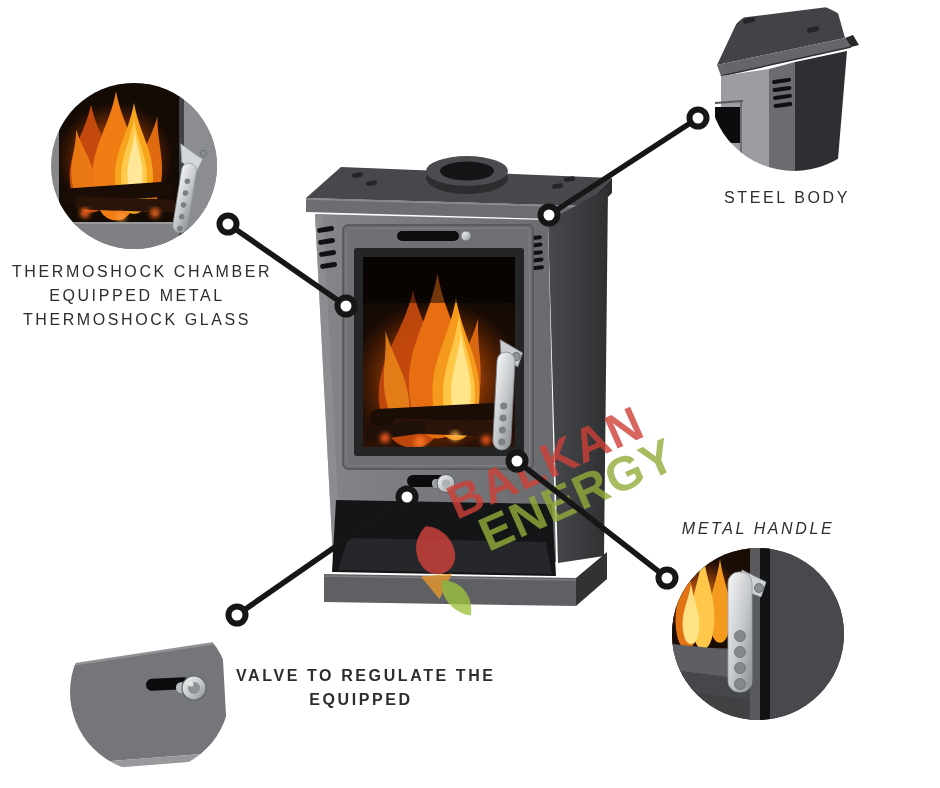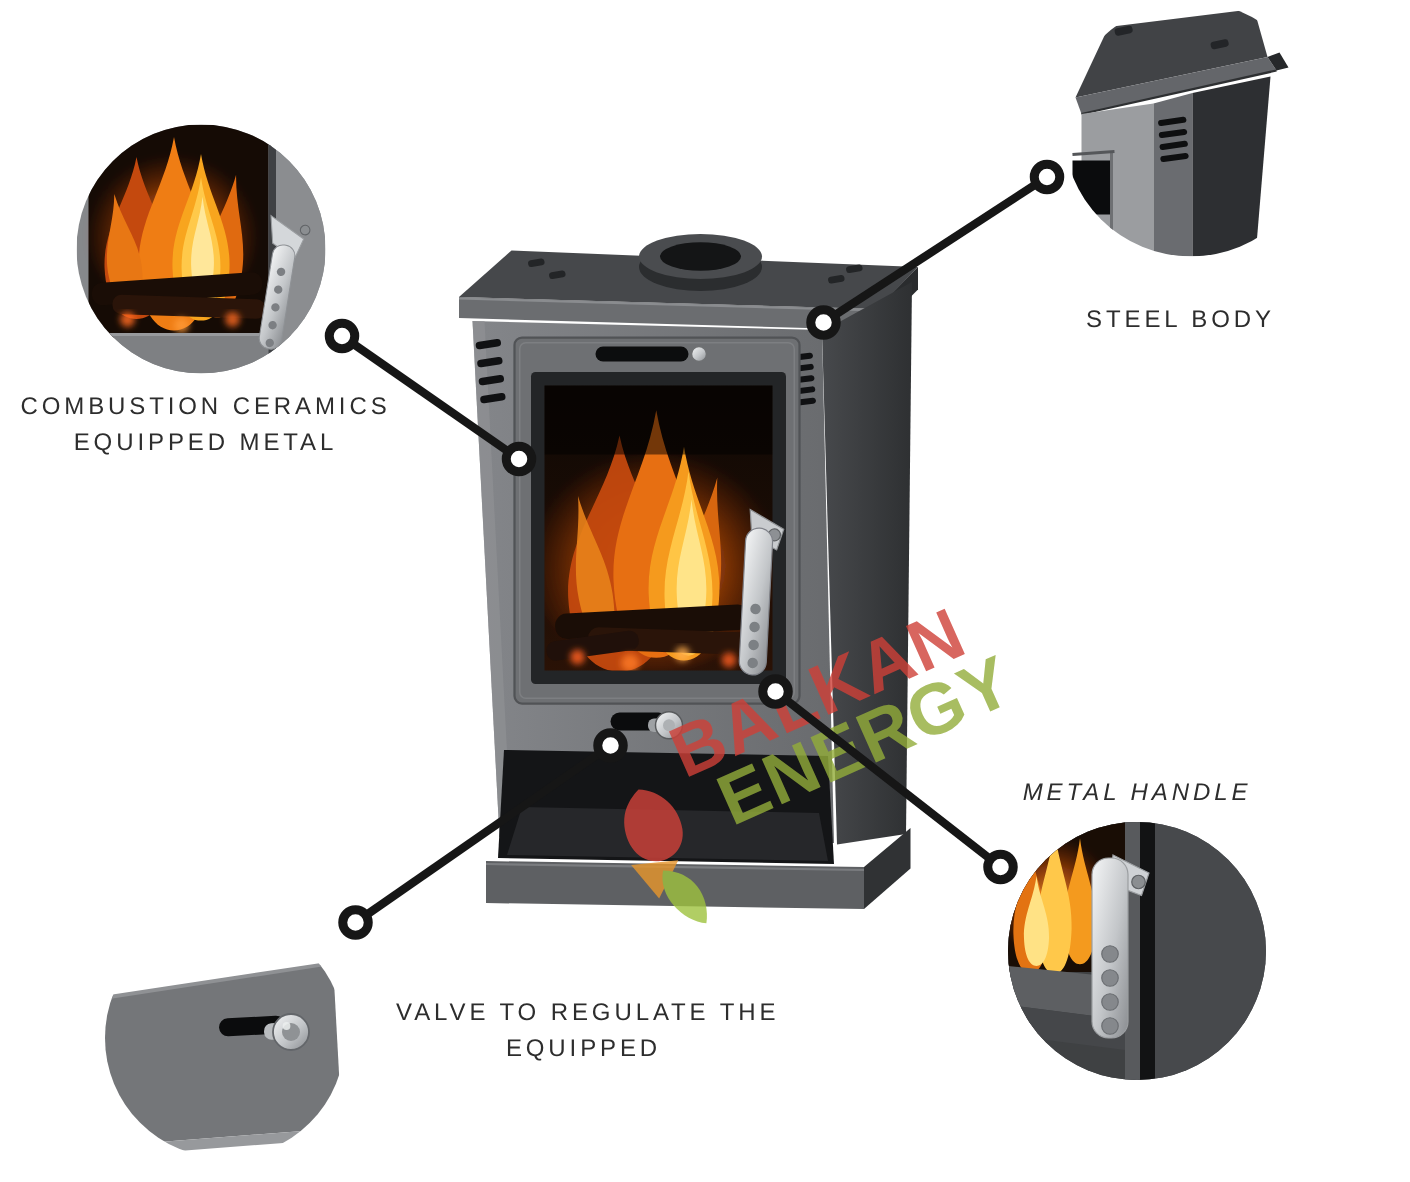--- a/index.html
+++ b/index.html
@@ -21,23 +21,23 @@
   .inset-steel{left:709px;top:1px;width:170px;height:170px;}
   .inset-valve{left:70px;top:612px;width:160px;height:160px;}
   .inset-handle{left:672px;top:548px;width:172px;height:172px;}
   
   .label{
     position:absolute;text-align:center;color:var(--label-color);
     font-size:16px;line-height:24px;letter-spacing:2.6px;font-weight:400;
   }
   .label span{display:block;white-space:nowrap;}
   .label-combustion{left:12px;top:260px;width:250px;}
-  .label-steel{left:687px;top:202px;width:200px;}
+  .label-steel{left:687px;top:186px;width:200px;}
   .label-handle{left:658px;top:517px;width:200px;font-style:italic;}
-  .label-valve{left:264px;top:664px;width:250px;}
+  .label-valve{left:236px;top:664px;width:250px;font-weight:bold;}
   
   .logo{
     position:absolute;left:388px;top:508px;display:flex;align-items:flex-start;
     transform:rotate(-24deg);transform-origin:0 0;opacity:.8;
   }
   .logo-icon{width:52px;height:104px;margin-top:30px;flex:0 0 auto;}
   .logo-words{margin-left:6px;}
   .logo-w1,.logo-w2{font-weight:bold;font-size:48px;line-height:46px;letter-spacing:1px;}
   .logo-w1{color:var(--logo-red);}
   .logo-w2{color:var(--logo-green);margin:-4px 0 0 16px;}
@@ -310,22 +310,23 @@
       <circle class="conn-ring" cx="698" cy="118" r="8.5"></circle>
       <circle class="conn-ring" cx="549" cy="215" r="8.5"></circle>
       <circle class="conn-ring" cx="237" cy="615" r="8.5"></circle>
       <circle class="conn-ring" cx="407" cy="497" r="8.5"></circle>
       <circle class="conn-ring" cx="667" cy="578" r="8.5"></circle>
       <circle class="conn-ring" cx="517" cy="461" r="8.5"></circle>
     </g>
   </svg>
 
   <div class="label label-combustion">
-    <span>COMBUSTION CERAMICS</span>
+    <span>THERMOSHOCK CHAMBER</span>
     <span>EQUIPPED METAL</span>
+    <span>THERMOSHOCK GLASS</span>
   </div>
   <div class="label label-steel">
     <span>STEEL BODY</span>
   </div>
   <div class="label label-handle">
     <span>METAL HANDLE</span>
   </div>
   <div class="label label-valve">
     <span>VALVE TO REGULATE THE</span>
     <span>EQUIPPED</span>

